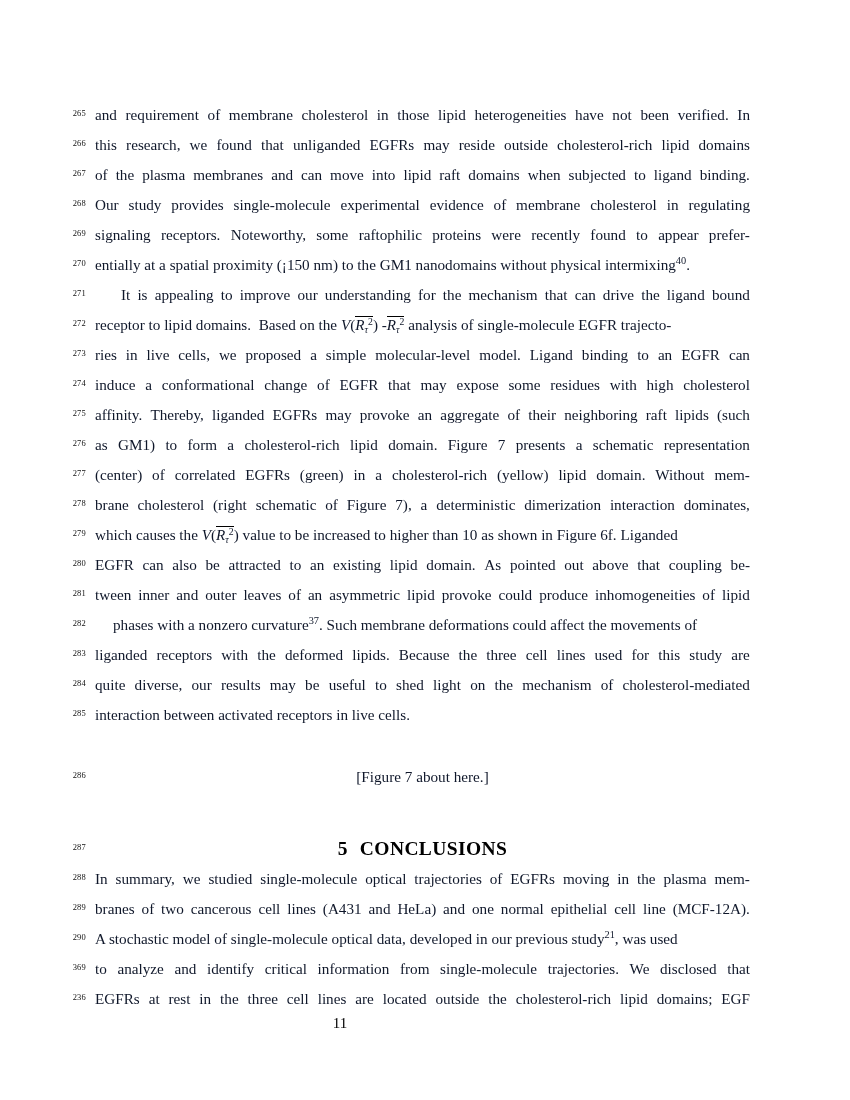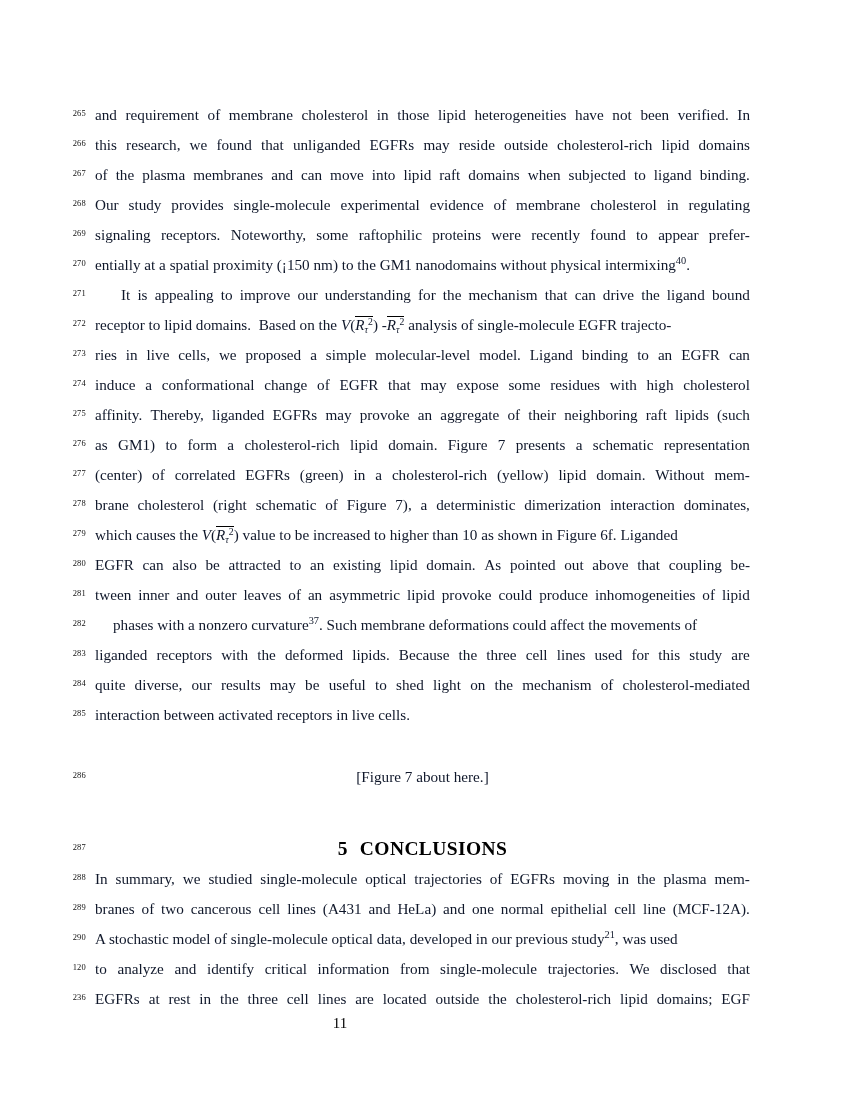--- a/index.html
+++ b/index.html
@@ -554,21 +554,21 @@
           </span>
         </div>
       </div>
       <div class="lnrow" style="position: absolute; left: 0px; top: 924px; width: 850px;">
         <div class="lnum">290</div>
         <div class="ltext" style="white-space: nowrap;">
           <span class="nojust"><span>A stochastic model of single-molecule optical data, developed in our previous study</span><sup class="cite">21</sup><span>, was used</span></span>
         </div>
       </div>
       <div class="lnrow" style="position: absolute; left: 0px; top: 954px; width: 850px;">
-        <div class="lnum">120</div>
+        <div class="lnum">369</div>
         <div class="ltext">
           <span class="just">
             <span>to</span>
             <span>analyze</span>
             <span>and</span>
             <span>identify</span>
             <span>critical</span>
             <span>information</span>
             <span>from</span>
             <span>single-molecule</span>

